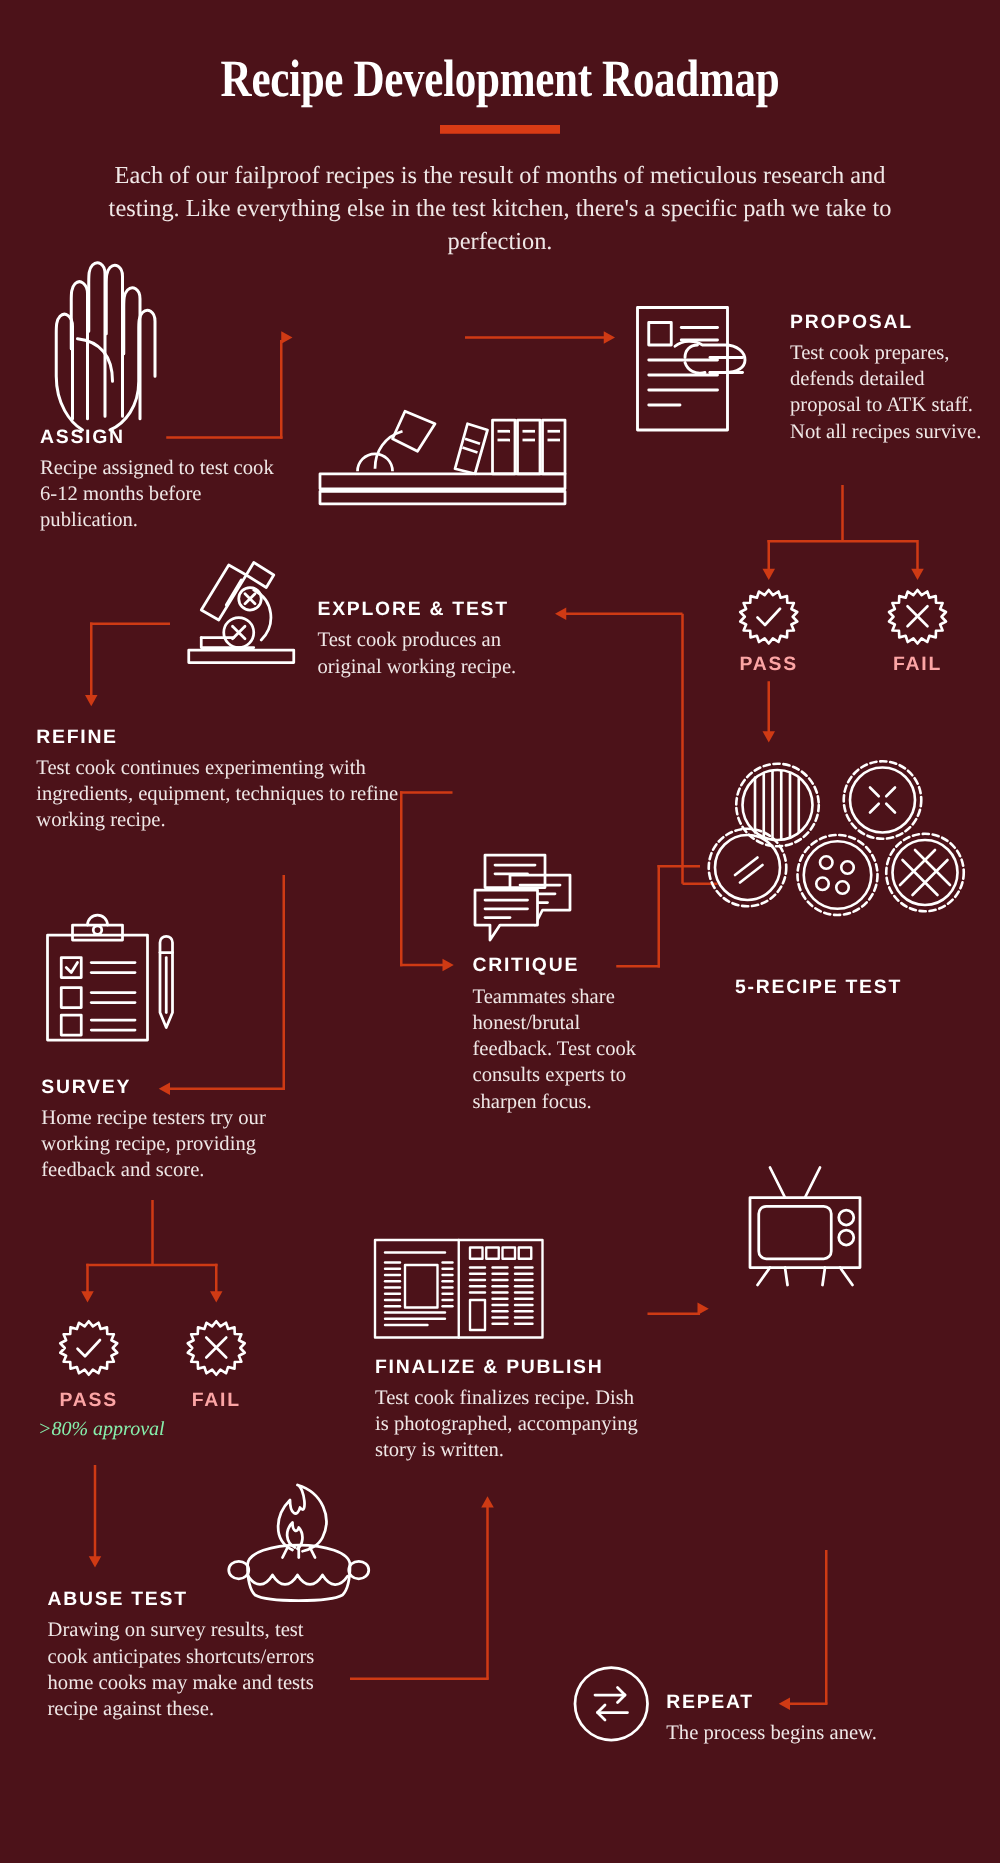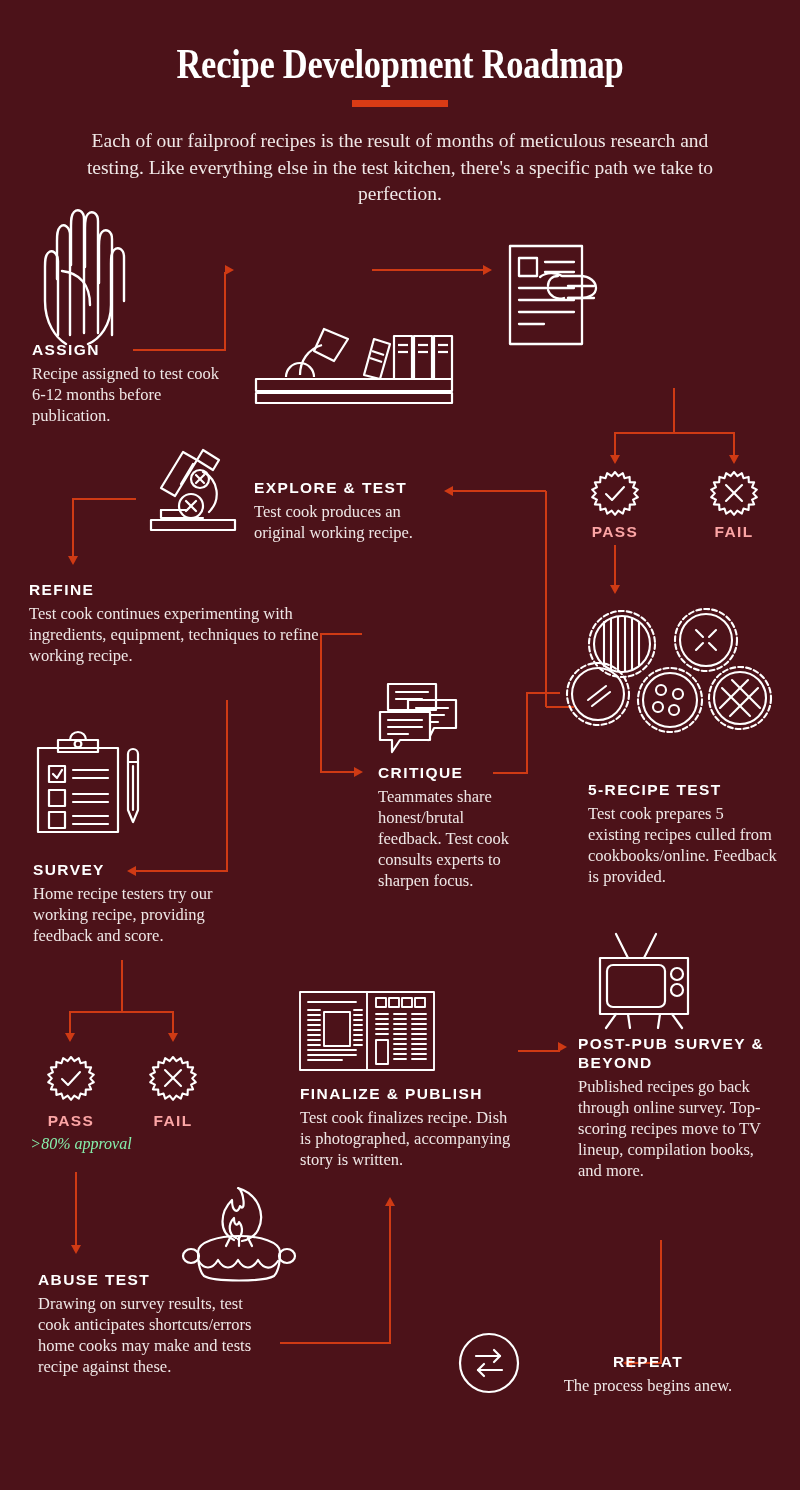--- a/index.html
+++ b/index.html
@@ -420,34 +420,37 @@
         <path d="M35 15 L19 31"></path>
     </svg>
   </div>
 
   <div class="node" style="left:32px;top:340px;width:200px;">
     <div class="hd">ASSIGN</div>
     <div class="bd">Recipe assigned to test cook 6-12 months before publication.</div>
   </div>
 
 
+  <div class="node" style="left:632px;top:248px;width:160px;">
+    <div class="hd">PROPOSAL</div>
+    <div class="bd">Test cook prepares, defends detailed proposal to ATK staff. Not all recipes survive.</div>
+  </div>
 
   <div class="node" style="left:254px;top:478px;width:200px;">
     <div class="hd">EXPLORE &amp; TEST</div>
     <div class="bd">Test cook produces an original working recipe.</div>
   </div>
 
   <div class="node" style="left:29px;top:580px;width:300px;">
     <div class="hd">REFINE</div>
     <div class="bd">Test cook continues experimenting with ingredients, equipment, techniques to refine working recipe.</div>
   </div>
 
   <div class="node" style="left:588px;top:780px;width:192px;">
     <div class="hd">5-RECIPE TEST</div>
-    <div class="bd">Test cook prepares 5 existing recipes culled from cookbooks/online. Feedback is provided.</div>
   </div>
 
   <div class="node" style="left:378px;top:763px;width:150px;">
     <div class="hd">CRITIQUE</div>
     <div class="bd">Teammates share honest/brutal feedback. Test cook consults experts to sharpen focus.</div>
   </div>
 
   <div class="node" style="left:33px;top:860px;width:230px;">
     <div class="hd">SURVEY</div>
     <div class="bd">Home recipe testers try our working recipe, providing feedback and score.</div>
@@ -456,26 +459,22 @@
   <div class="node" style="left:38px;top:1270px;width:230px;">
     <div class="hd">ABUSE TEST</div>
     <div class="bd">Drawing on survey results, test cook anticipates shortcuts/errors home cooks may make and tests recipe against these.</div>
   </div>
 
   <div class="node" style="left:300px;top:1084px;width:220px;">
     <div class="hd">FINALIZE &amp; PUBLISH</div>
     <div class="bd">Test cook finalizes recipe. Dish is photographed, accompanying story is written.</div>
   </div>
 
-  <div class="node" style="left:578px;top:1034px;width:195px;">
-    <div class="hd wrap">POST-PUB SURVEY &amp; BEYOND</div>
-    <div class="bd">Published recipes go back through online survey. Top-scoring recipes move to TV lineup, compilation books, and more.</div>
-  </div>
-
-  <div class="node" style="left:533px;top:1352px;width:230px;text-align:center;">
+
+  <div class="node" style="left:533px;top:1352px;width:230px;">
     <div class="hd">REPEAT</div>
     <div class="bd">The process begins anew.</div>
   </div>
 
   <div class="node" style="left:565px;top:523px;width:100px;">
     <div class="caplabel">PASS</div>
   </div>
   <div class="node" style="left:684px;top:523px;width:100px;">
     <div class="caplabel">FAIL</div>
   </div>

